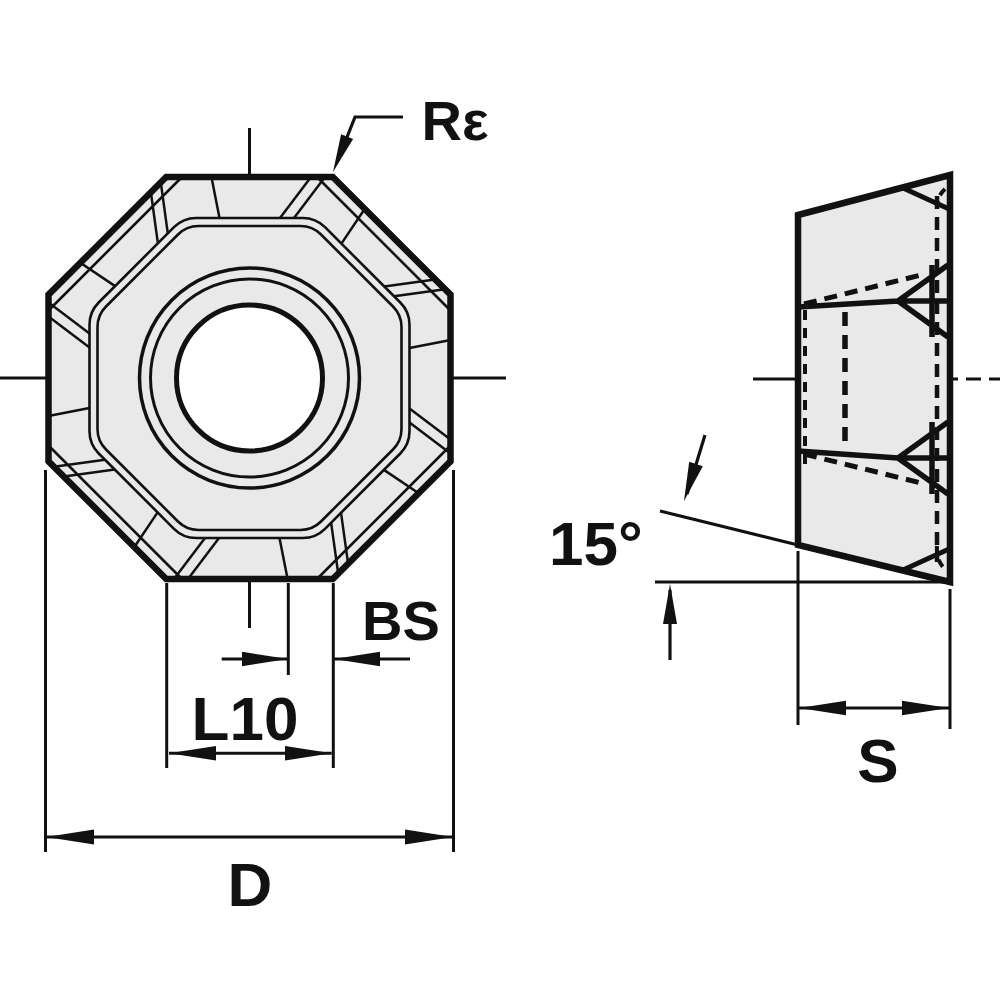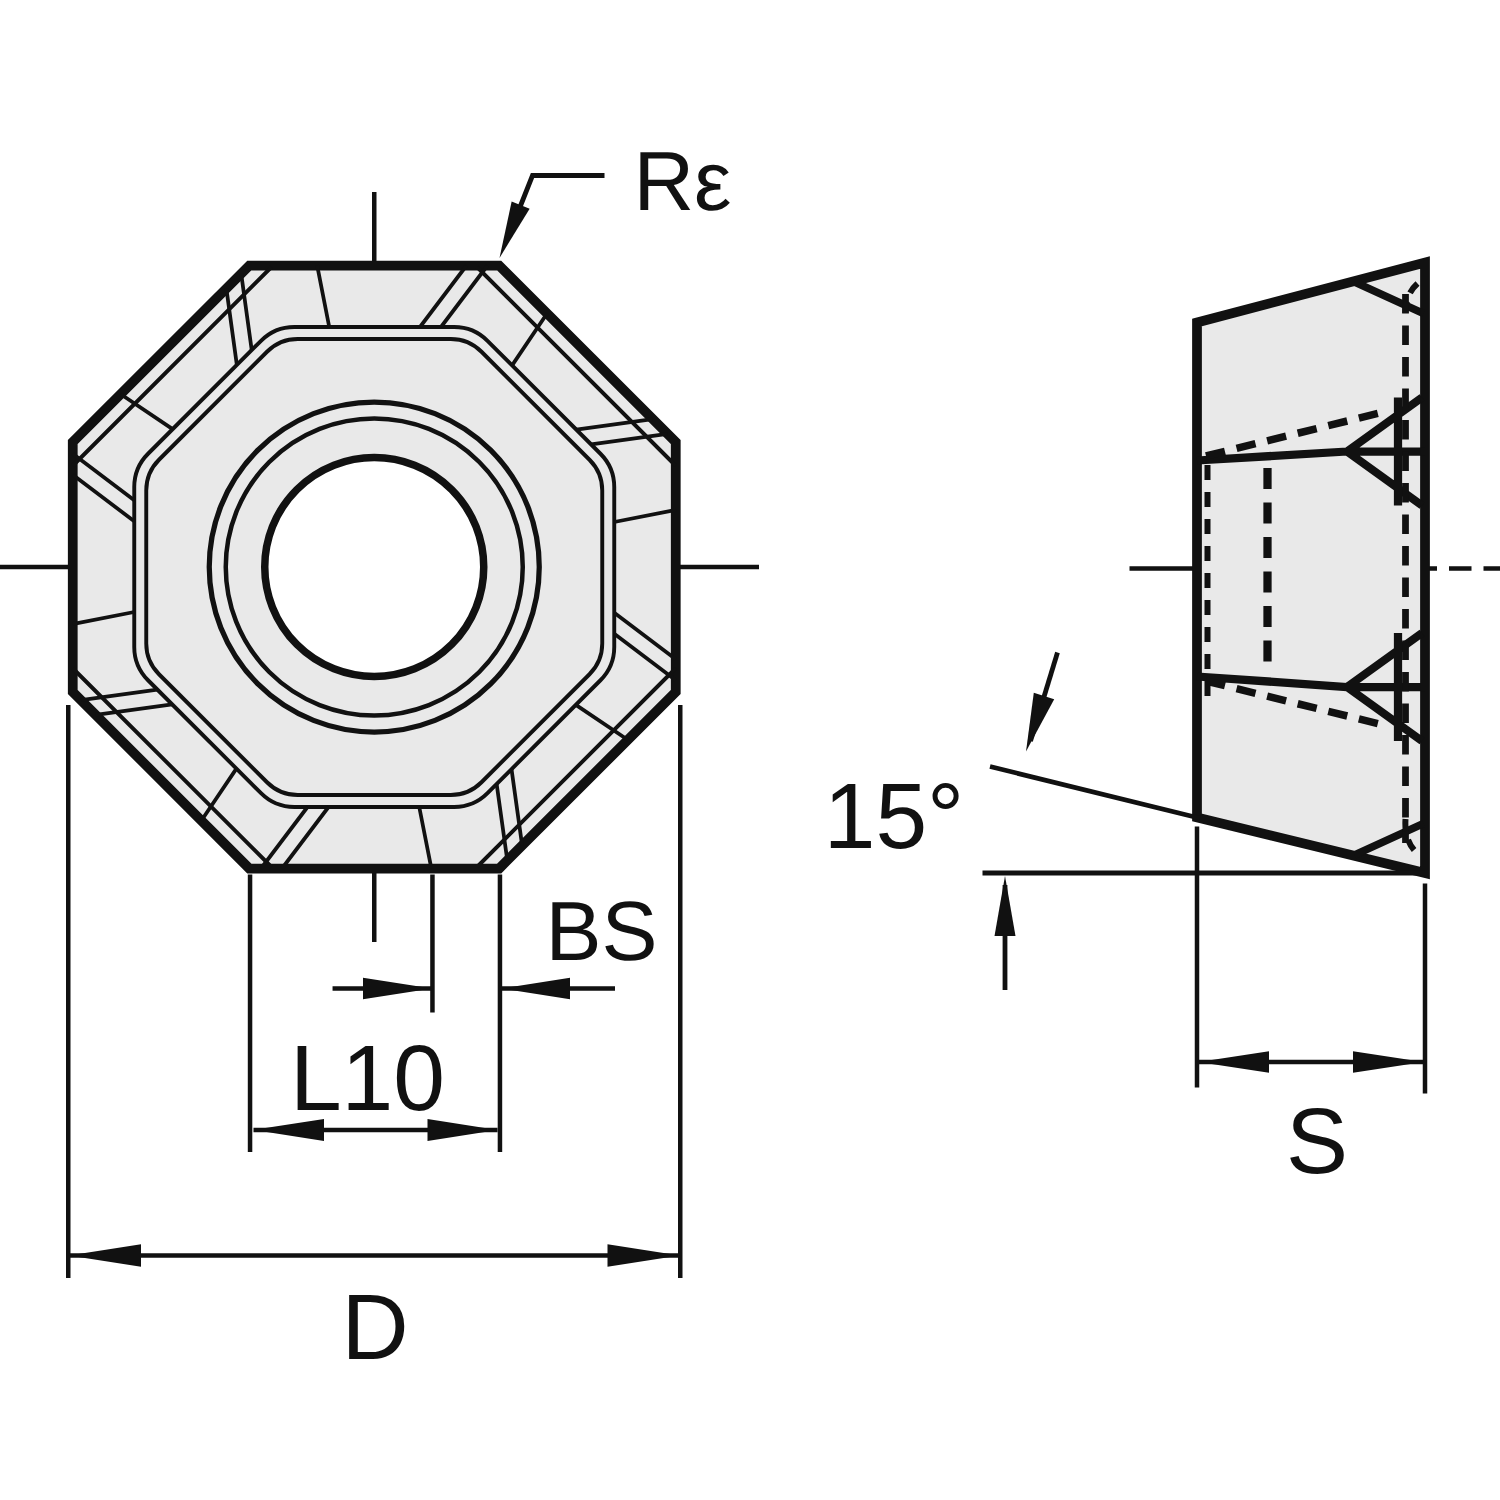--- a/index.html
+++ b/index.html
@@ -7,20 +7,21 @@
     padding: 0;
     background: #ffffff;
     width: 1000px;
     height: 1000px;
     font-family: "Liberation Sans", sans-serif;
   }
   #stage {
     width: 1000px;
     height: 776px;
     position: relative;
+    font-weight: bold;
   }
   svg { display: block; }
   text {
     fill: #111111;
     font-family: "Liberation Sans", "DejaVu Sans", sans-serif;
   }
   .lbl-big   { font-size: 62px; }
   .lbl-med   { font-size: 56px; }
 </style>
 </head>

